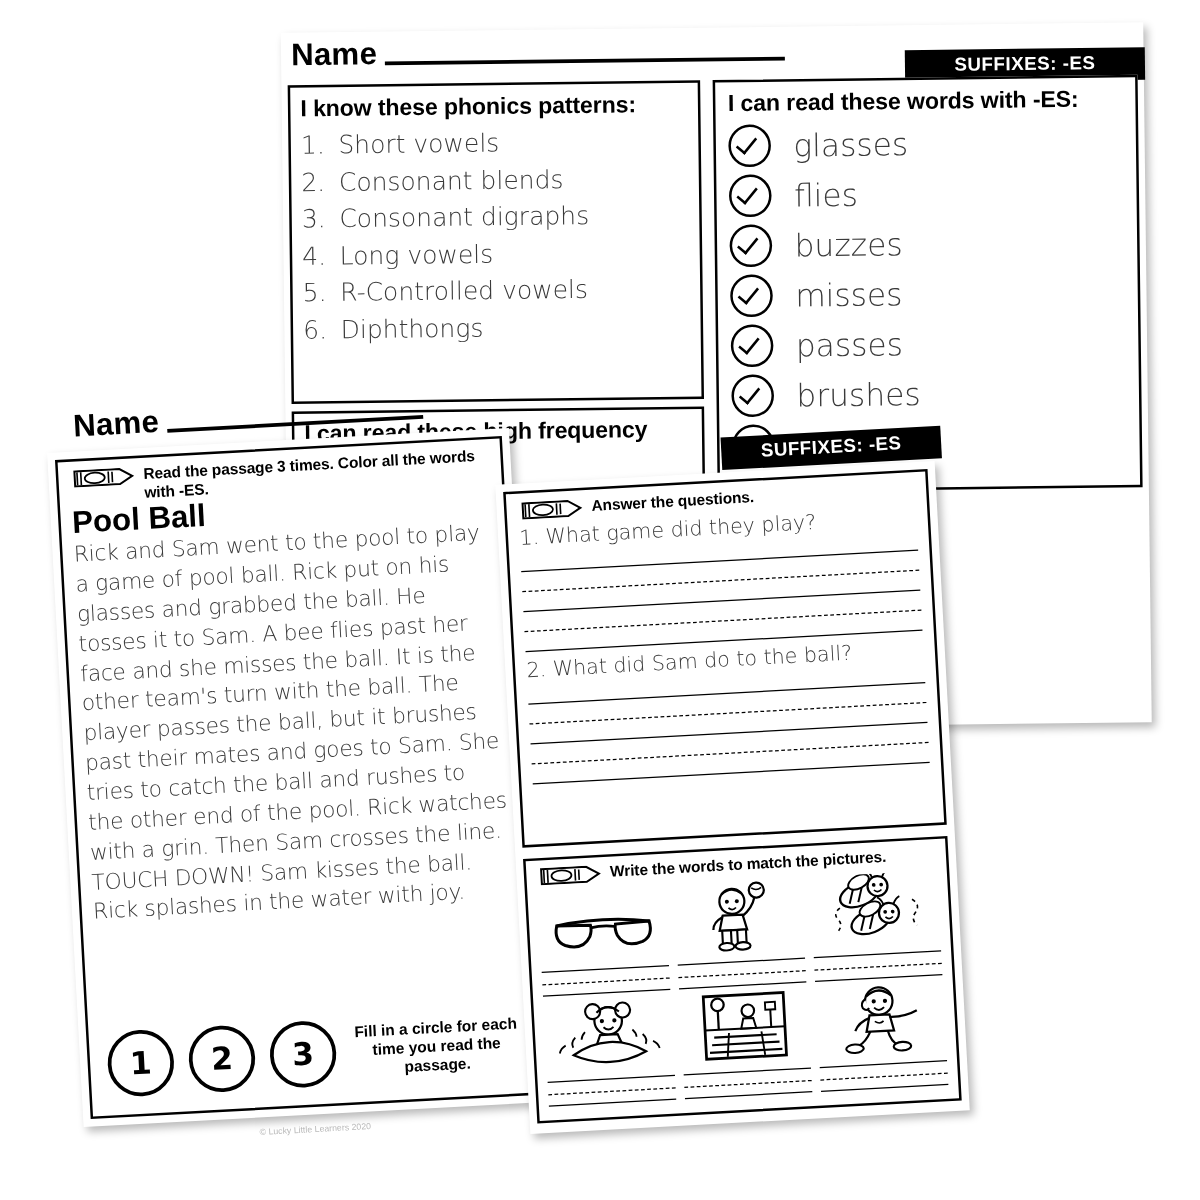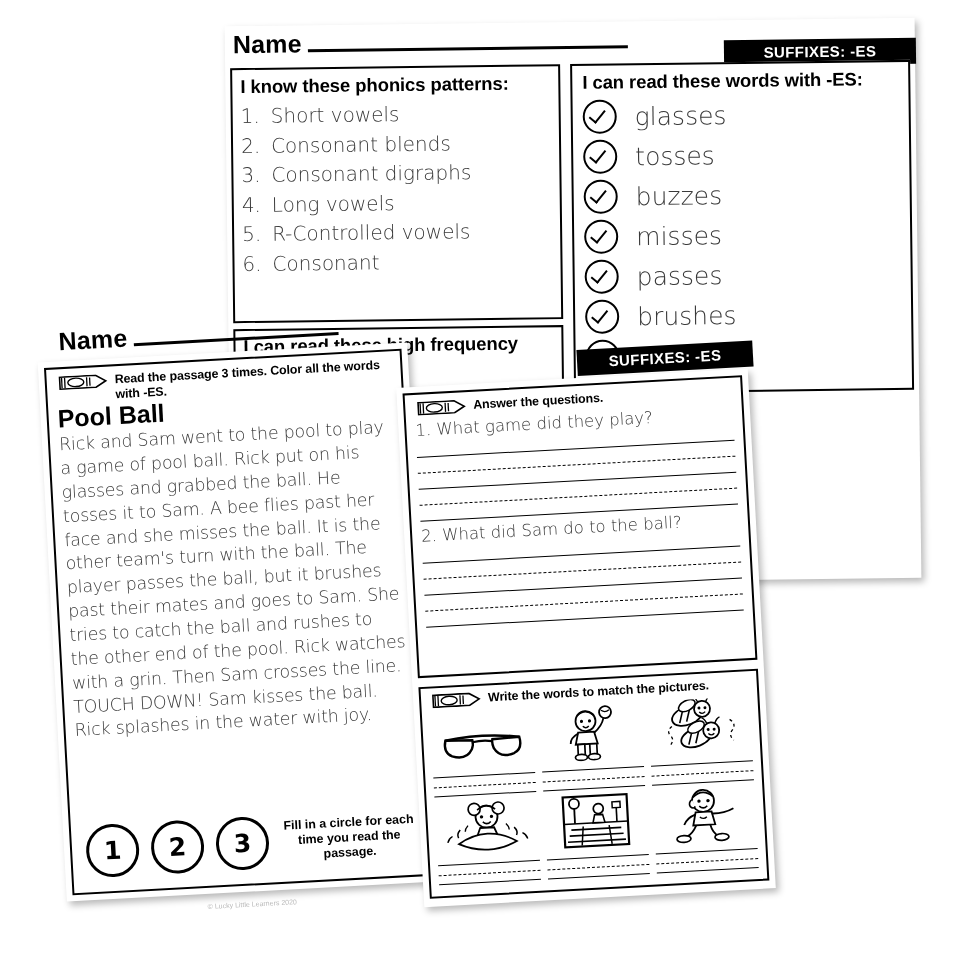--- a/index.html
+++ b/index.html
@@ -218,39 +218,39 @@
         <li>
           <span class="n">4.</span>
           <span>Long vowels</span>
         </li>
         <li>
           <span class="n">5.</span>
           <span>R-Controlled vowels</span>
         </li>
         <li>
           <span class="n">6.</span>
-          <span>Consonant</span>
+          <span>Diphthongs</span>
         </li>
       </ul>
     </div>
 
     <div class="box" id="hf-box">
       <div class="box-title">I can read these high frequency</div>
     </div>
 
     <div class="box" id="words-box">
       <div class="box-title">I can read these words with -ES:</div>
       <ul class="word-list">
         <li>
           <span class="check-circle"></span>
           <span class="word-text">glasses</span>
         </li>
         <li>
           <span class="check-circle"></span>
-          <span class="word-text">tosses</span>
+          <span class="word-text">flies</span>
         </li>
         <li>
           <span class="check-circle"></span>
           <span class="word-text">buzzes</span>
         </li>
         <li>
           <span class="check-circle"></span>
           <span class="word-text">misses</span>
         </li>
         <li>

